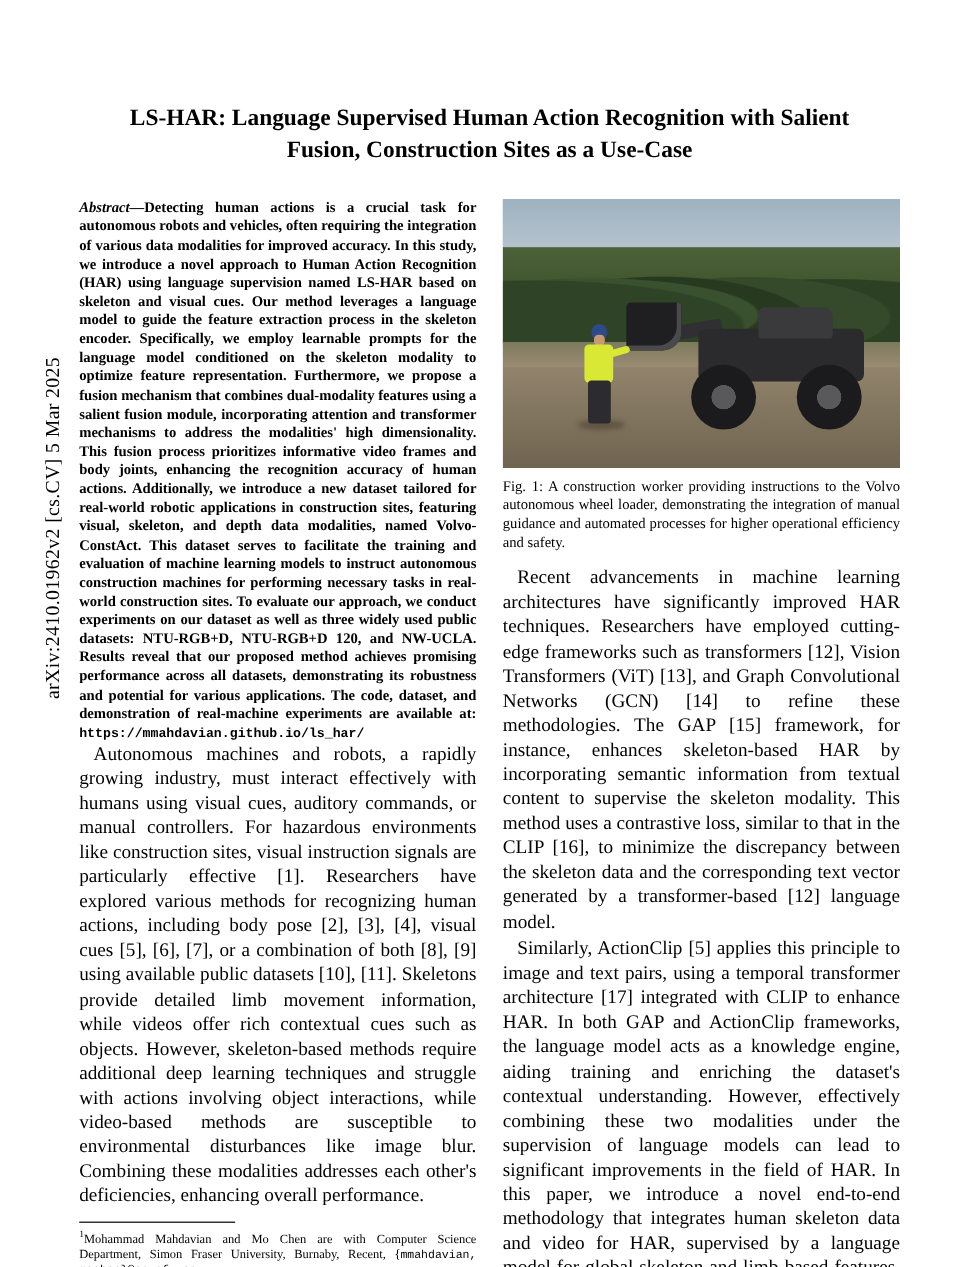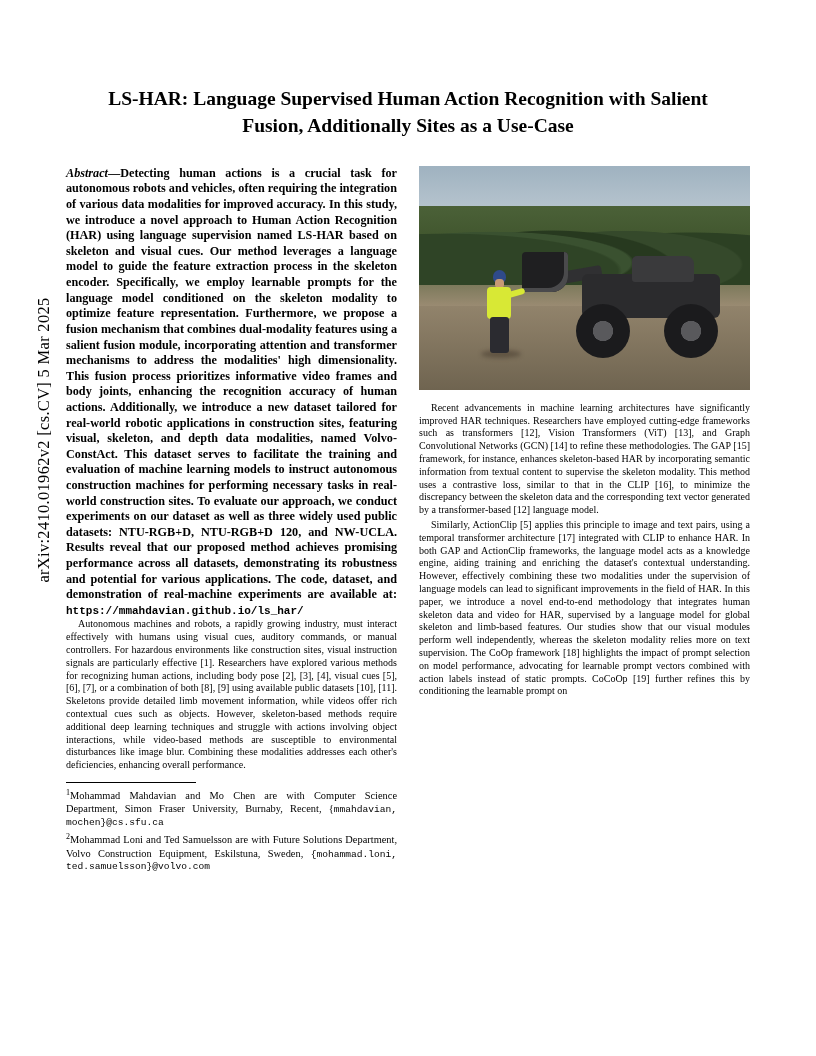--- a/index.html
+++ b/index.html
@@ -61,21 +61,21 @@
     gap: 22px;
     justify-content: center;
   }
   .col {
     width: 331px;
     position: relative;
   }
 
   p.body {
     margin: 0 0 0 0;
-    font-size: 10px;
+    font-size: 16px;
     line-height: 1.28;
     text-align: justify;
     text-justify: inter-word;
     hyphens: auto;
   }
   p.body + p.body { text-indent: 12px; margin-top: 2px; }
 
   .abstract {
     font-weight: bold;
     font-size: 12.2px;
@@ -191,21 +191,21 @@
 </style>
 </head>
 <body>
 
 <div class="page">
 
   <div class="arxiv-stamp">arXiv:2410.01962v2  [cs.CV]  5 Mar 2025</div>
 
   <div class="content">
 
-    <h1 class="title">LS-HAR: Language Supervised Human Action Recognition with Salient Fusion, Additionally Sites as a Use-Case</h1>
+    <h1 class="title">LS-HAR: Language Supervised Human Action Recognition with Salient Fusion, Construction Sites as a Use-Case</h1>
 
 
     <div class="columns">
 
       <div class="col">
 
         <p class="abstract"><span class="lead">Abstract</span><span>—Detecting human actions is a crucial task for autonomous robots and vehicles, often requiring the integration of various data modalities for improved accuracy. In this study, we introduce a novel approach to Human Action Recognition (HAR) using language supervision named LS-HAR based on skeleton and visual cues. Our method leverages a language model to guide the feature extraction process in the skeleton encoder. Specifically, we employ learnable prompts for the language model conditioned on the skeleton modality to optimize feature representation. Furthermore, we propose a fusion mechanism that combines dual-modality features using a salient fusion module, incorporating attention and transformer mechanisms to address the modalities' high dimensionality. This fusion process prioritizes informative video frames and body joints, enhancing the recognition accuracy of human actions. Additionally, we introduce a new dataset tailored for real-world robotic applications in construction sites, featuring visual, skeleton, and depth data modalities, named Volvo-ConstAct. This dataset serves to facilitate the training and evaluation of machine learning models to instruct autonomous construction machines for performing necessary tasks in real-world construction sites. To evaluate our approach, we conduct experiments on our dataset as well as three widely used public datasets: NTU-RGB+D, NTU-RGB+D 120, and NW-UCLA. Results reveal that our proposed method achieves promising performance across all datasets, demonstrating its robustness and potential for various applications. The code, dataset, and demonstration of real-machine experiments are available at:</span> <span class="mono">https://mmahdavian.github.io/ls_har/</span></p>
 
 
         <p class="body" style="text-indent:12px;">Autonomous machines and robots, a rapidly growing industry, must interact effectively with humans using visual cues, auditory commands, or manual controllers. For hazardous environments like construction sites, visual instruction signals are particularly effective [1]. Researchers have explored various methods for recognizing human actions, including body pose [2], [3], [4], visual cues [5], [6], [7], or a combination of both [8], [9] using available public datasets [10], [11]. Skeletons provide detailed limb movement information, while videos offer rich contextual cues such as objects. However, skeleton-based methods require additional deep learning techniques and struggle with actions involving object interactions, while video-based methods are susceptible to environmental disturbances like image blur. Combining these modalities addresses each other's deficiencies, enhancing overall performance.</p>
@@ -235,20 +235,24 @@
             </div>
             <div class="worker">
               <div class="w-shadow"></div>
               <div class="w-head"></div>
               <div class="w-face"></div>
               <div class="w-vest"></div>
               <div class="w-arm"></div>
               <div class="w-legs"></div>
             </div>
           </div>
+          <div class="fig-caption">
+            <span>Fig. 1:</span>
+            <span>A construction worker providing instructions to the Volvo autonomous wheel loader, demonstrating the integration of manual guidance and automated processes for higher operational efficiency and safety.</span>
+          </div>
         </div>
 
         <p class="body" style="margin-top:12px;text-indent:12px;">Recent advancements in machine learning architectures have significantly improved HAR techniques. Researchers have employed cutting-edge frameworks such as transformers [12], Vision Transformers (ViT) [13], and Graph Convolutional Networks (GCN) [14] to refine these methodologies. The GAP [15] framework, for instance, enhances skeleton-based HAR by incorporating semantic information from textual content to supervise the skeleton modality. This method uses a contrastive loss, similar to that in the CLIP [16], to minimize the discrepancy between the skeleton data and the corresponding text vector generated by a transformer-based [12] language model.</p>
         <p class="body">Similarly, ActionClip [5] applies this principle to image and text pairs, using a temporal transformer architecture [17] integrated with CLIP to enhance HAR. In both GAP and ActionClip frameworks, the language model acts as a knowledge engine, aiding training and enriching the dataset's contextual understanding. However, effectively combining these two modalities under the supervision of language models can lead to significant improvements in the field of HAR. In this paper, we introduce a novel end-to-end methodology that integrates human skeleton data and video for HAR, supervised by a language model for global skeleton and limb-based features. Our studies show that our visual modules perform well independently, whereas the skeleton modality relies more on text supervision. The CoOp framework [18] highlights the impact of prompt selection on model performance, advocating for learnable prompt vectors combined with action labels instead of static prompts. CoCoOp [19] further refines this by conditioning the learnable prompt on</p>
 
       </div>
     </div>
   </div>
 </div>
 

